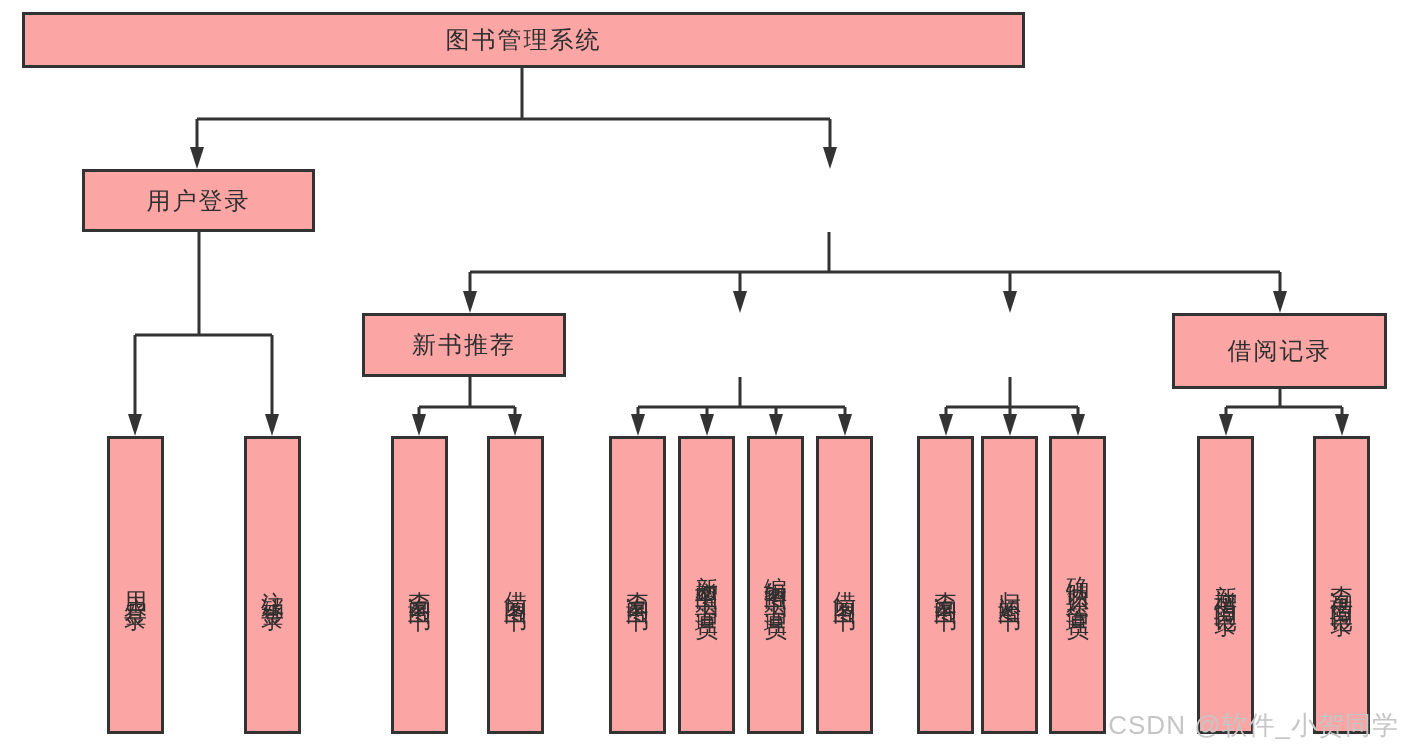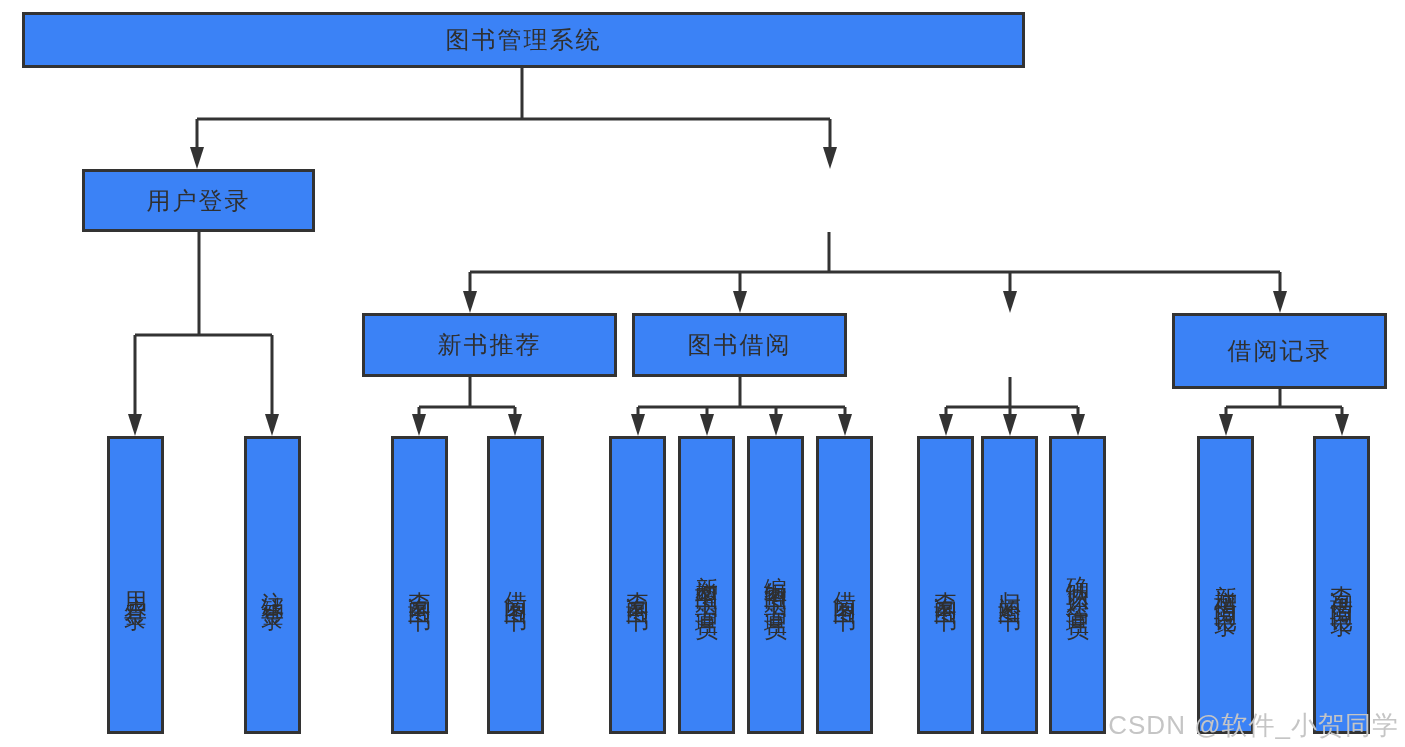--- a/index.html
+++ b/index.html
@@ -14,21 +14,21 @@
   .connectors {
     position: absolute;
     left: 0; top: 0;
     width: 1405px; height: 747px;
     pointer-events: none;
   }
   .node {
     position: absolute;
     box-sizing: border-box;
     border: 3px solid #333333;
-    background: #3b82f6;
+    background: #fca5a5;
     display: flex;
     align-items: center;
     justify-content: center;
     color: #2f2f2f;
   }
   .hnode span {
     font-size: 24px;
     letter-spacing: 2px;
     white-space: nowrap;
   }
@@ -96,25 +96,22 @@
   </svg>
 
   <div class="node hnode" style="left:22px; top:12px; width:1003px; height:56px;">
     <span>图书管理系统</span>
   </div>
 
   <div class="node hnode" style="left:82px; top:169px; width:233px; height:63px;">
     <span>用户登录</span>
   </div>
 
-  <div class="node hnode" style="left:362px; top:313px; width:255px; height:64px;">
+  <div class="node hnode" style="left:362px; top:313px; width:204px; height:64px;">
     <span>新书推荐</span>
-  </div>
-  <div class="node hnode" style="left:632px; top:313px; width:215px; height:64px;">
-    <span>图书借阅</span>
   </div>
   <div class="node hnode" style="left:1172px; top:313px; width:215px; height:76px;">
     <span>借阅记录</span>
   </div>
 
   <div class="node leaf" style="left:107px; top:436px; width:57px; height:298px;">
     <span>用户登录</span>
   </div>
   <div class="node leaf" style="left:244px; top:436px; width:57px; height:298px;">
     <span>注销登录</span>

